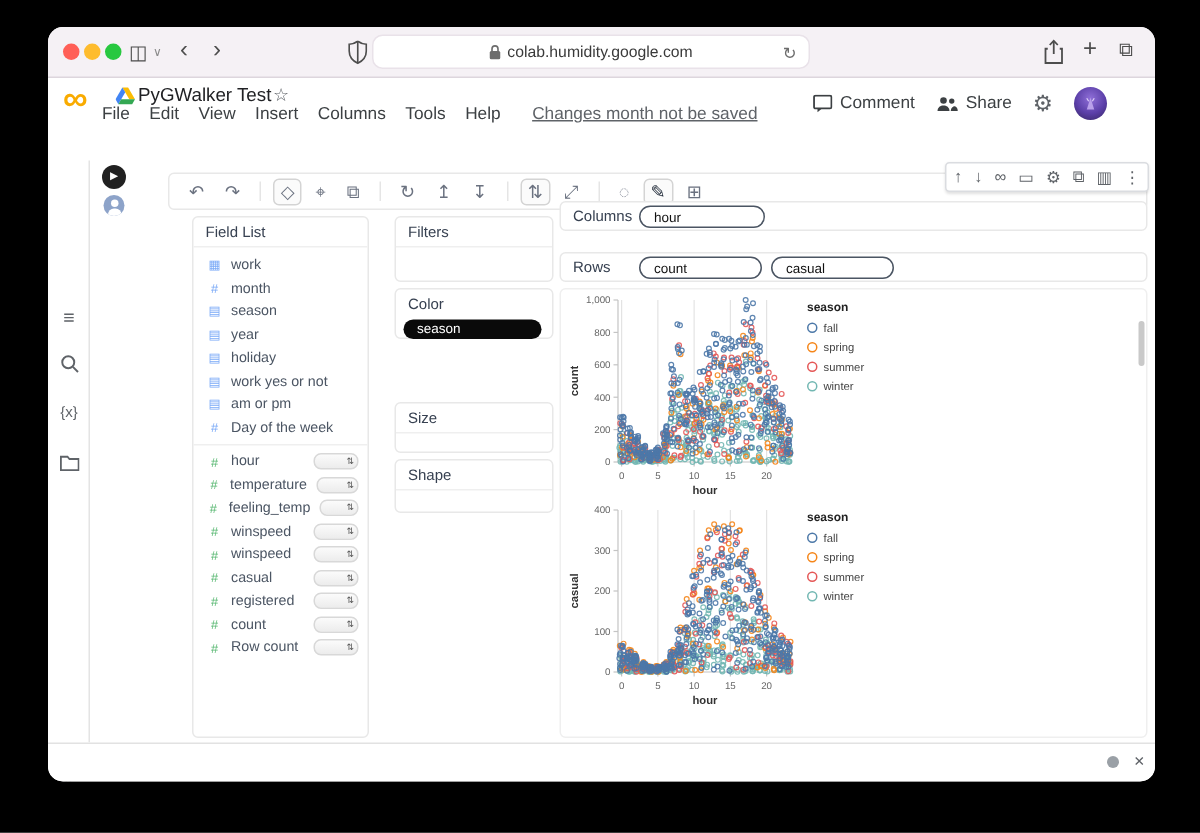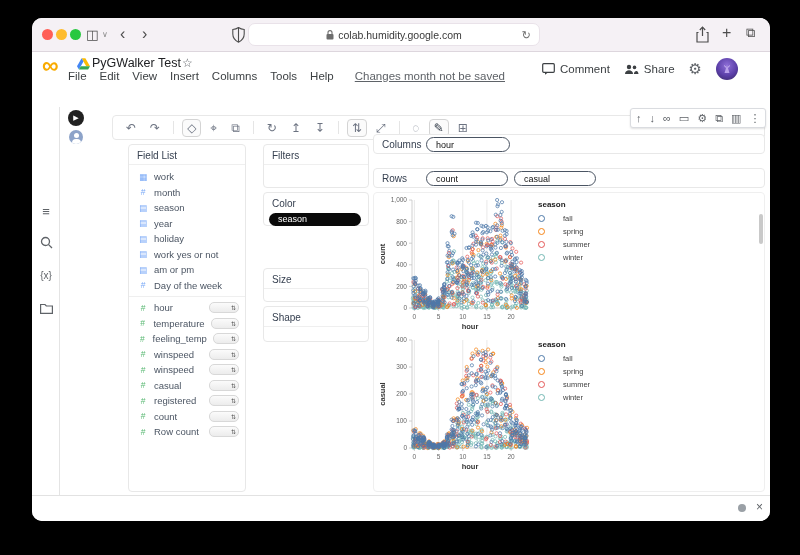--- a/index.html
+++ b/index.html
@@ -48,21 +48,21 @@
   .frow .flb { font-size:9.5px; color:#4b5563; flex:1; }
   .dim-ic { color:#7baaf7; } .mea-ic { color:#5bb974; }
   .stepper { width:30px; height:11px; margin-right:6px; border:1px solid #d8d8d8; border-radius:5px;
     background:linear-gradient(#fbfbfb,#ececec); font-size:6px; color:#555; text-align:right; line-height:10px; padding-right:2px; }
   .pill-dark { margin:4px 5px; height:13px; background:#0a0a0a; border-radius:7px; color:#fff; font-size:9px; line-height:13px; padding-left:9px; width:92px; }
   .shelf { position:absolute; left:341px; width:392px; height:20px; background:#fff; border:1px solid #e8e8e8; border-radius:4px; display:flex; align-items:center; }
   .shelf .slb { font-size:10px; color:#374151; width:52px; padding-left:8px; }
   .shelf-pill { height:15px; border:1px solid #4b5563; border-radius:8px; background:#fff; font-size:9px; color:#111; line-height:14px; padding:0 9px; margin-right:6px; }
   .legend { font-size:7.5px; color:#444; }
   .legend .lt { font-weight:bold; font-size:8px; color:#222; margin-bottom:3px; }
-  .legend .li { display:flex; align-items:center; gap:18px; height:13px; }
+  .legend .li { display:flex; align-items:center; gap:4px; height:13px; }
   .legend .lc { width:7px; height:7px; border-radius:50%; border:1.6px solid; }
   .status-bar { position:absolute; left:0; bottom:0; width:100%; height:26px; background:#fff; border-top:1px solid #e2e2e2; }
   svg text { font-family:"Liberation Sans","DejaVu Sans",sans-serif; }
 </style>
 </head>
 <body>
 
 <div class="window">
 
   <div class="sf-bar">

